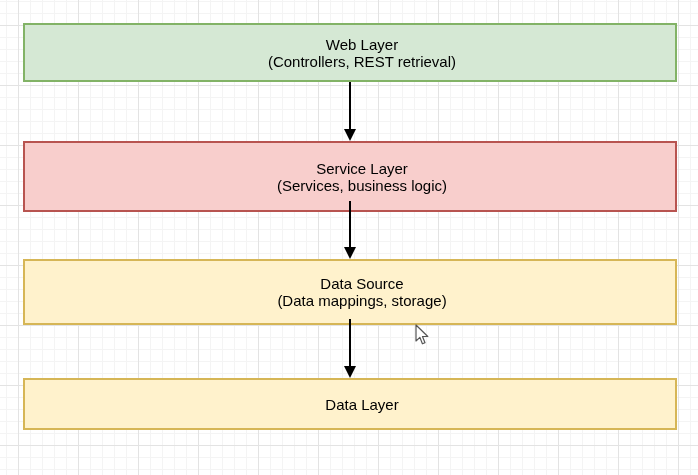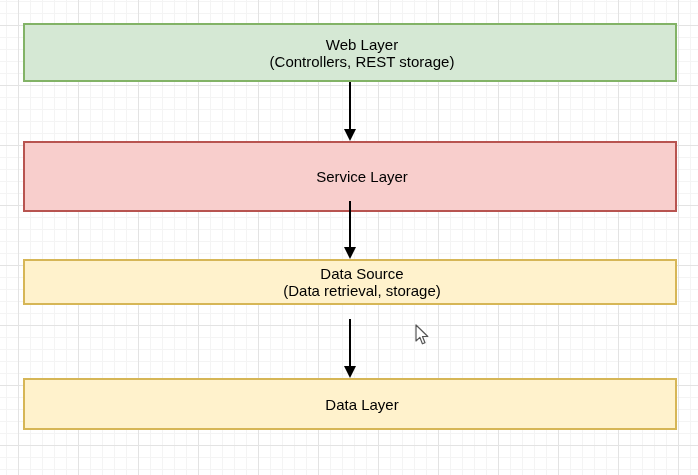--- a/index.html
+++ b/index.html
@@ -73,40 +73,41 @@
     pointer-events: none;
   }
 </style>
 </head>
 <body>
 
 <div class="canvas">
 
   <div class="layer-box" style="top: 23px; height: 59px; background-color: rgb(213, 232, 212); border-color: rgb(130, 179, 102);">
     <div class="layer-title">Web Layer</div>
-    <div class="layer-subtitle">(Controllers, REST storage)</div>
+    <div class="layer-subtitle">(Controllers, REST retrieval)</div>
   </div>
 
   <div class="connector" style="top:82px;height:59px">
     <div class="line"></div>
     <div class="head"></div>
   </div>
 
   <div class="layer-box" style="top: 141px; height: 71px; background-color: rgb(248, 206, 204); border-color: rgb(184, 84, 80);">
     <div class="layer-title">Service Layer</div>
+    <div class="layer-subtitle">(Services, business logic)</div>
   </div>
 
   <div class="connector" style="top:201px;height:58px">
     <div class="line"></div>
     <div class="head"></div>
   </div>
 
-  <div class="layer-box" style="top: 259px; height: 46px; background-color: rgb(255, 242, 204); border-color: rgb(214, 182, 86); text-align: right;">
+  <div class="layer-box" style="top: 259px; height: 66px; background-color: rgb(255, 242, 204); border-color: rgb(214, 182, 86); text-align: right;">
     <div class="layer-title">Data Source</div>
-    <div class="layer-subtitle">(Data retrieval, storage)</div>
+    <div class="layer-subtitle">(Data mappings, storage)</div>
   </div>
 
   <div class="connector" style="top:319px;height:59px">
     <div class="line"></div>
     <div class="head"></div>
   </div>
 
   <div class="layer-box" style="top: 378px; height: 52px; background-color: rgb(255, 242, 204); border-color: rgb(214, 182, 86);">
     <div class="layer-title">Data Layer</div>
   </div>

